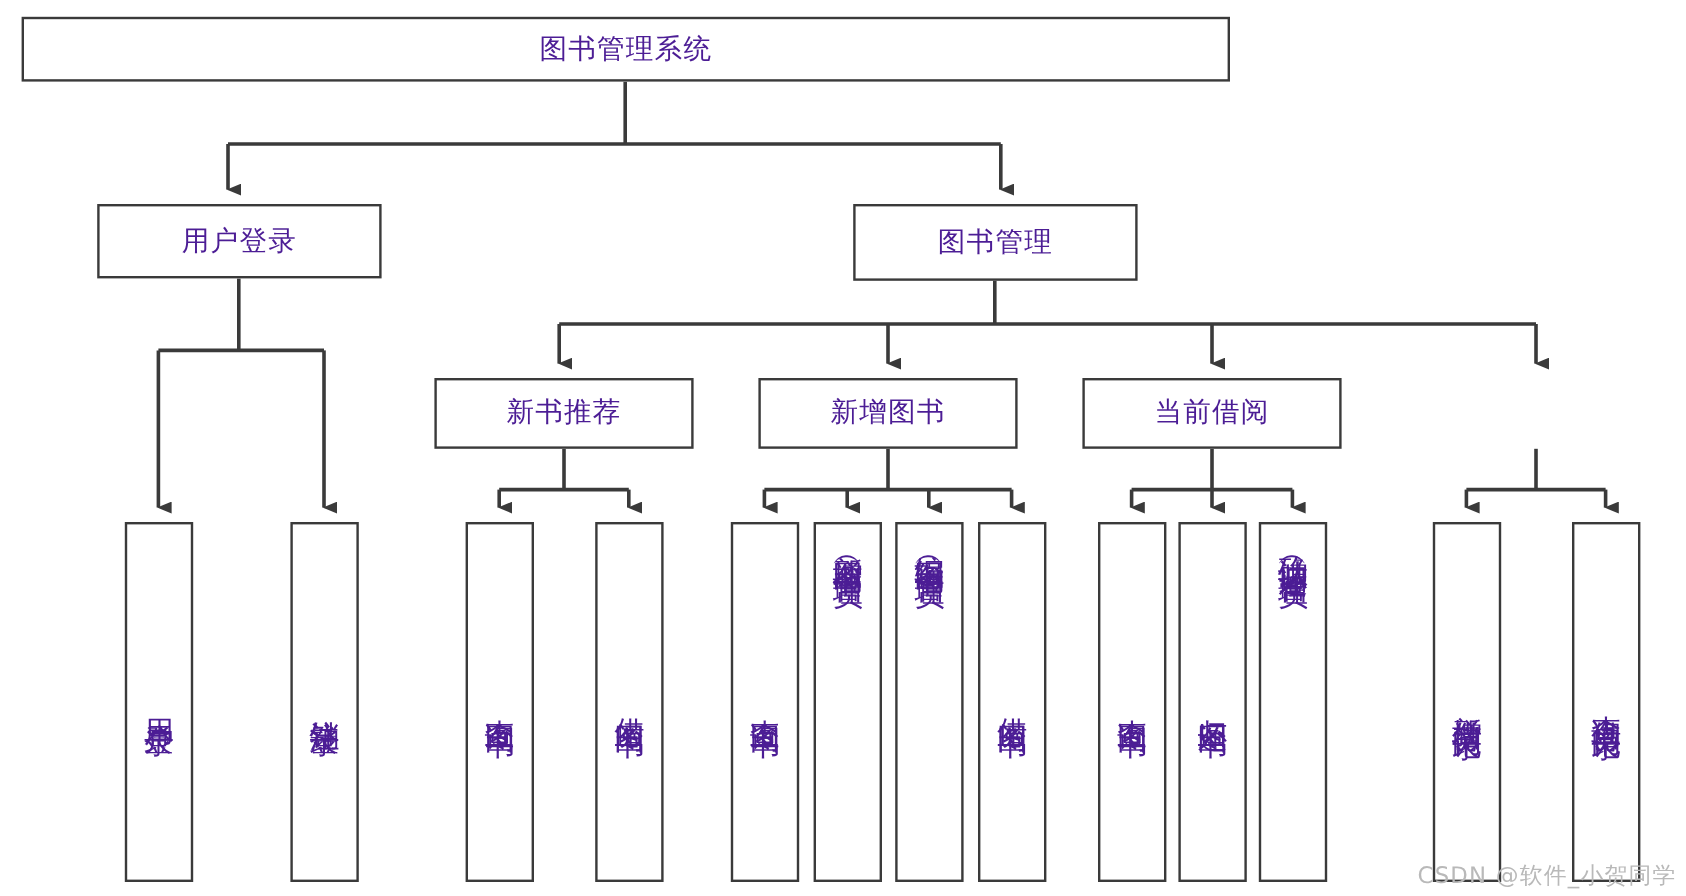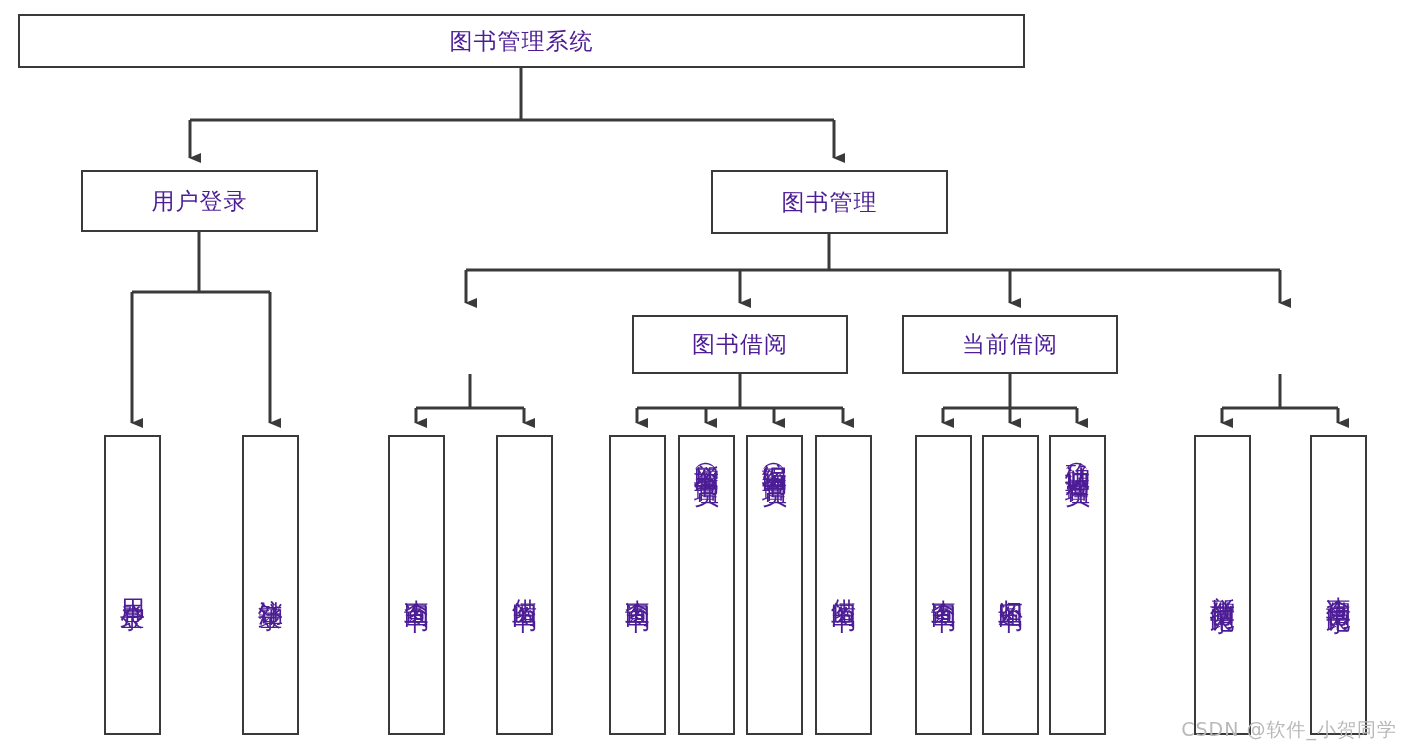--- a/index.html
+++ b/index.html
@@ -132,22 +132,25 @@
     <span class="label">图书管理系统</span>
   </div>
 
   <div class="node" style="left:81px;top:170px;width:237px;height:62px;">
     <span class="label">用户登录</span>
   </div>
   <div class="node" style="left:711px;top:170px;width:237px;height:64px;">
     <span class="label">图书管理</span>
   </div>
 
+  <div class="node" style="left:362px;top:315px;width:216px;height:59px;">
+    <span class="label">新书推荐</span>
+  </div>
   <div class="node" style="left:632px;top:315px;width:216px;height:59px;">
-    <span class="label">图书借阅</span>
+    <span class="label">新增图书</span>
   </div>
   <div class="node" style="left:902px;top:315px;width:216px;height:59px;justify-content:center;">
     <span class="label">当前借阅</span>
   </div>
 
   <div class="node leaf centred" style="left:104px;top:435px;width:57px;height:300px;">
     <span class="label">用户登录</span>
   </div>
   <div class="node leaf centred" style="left:242px;top:435px;width:57px;height:300px;">
     <span class="label">注销登录</span>

